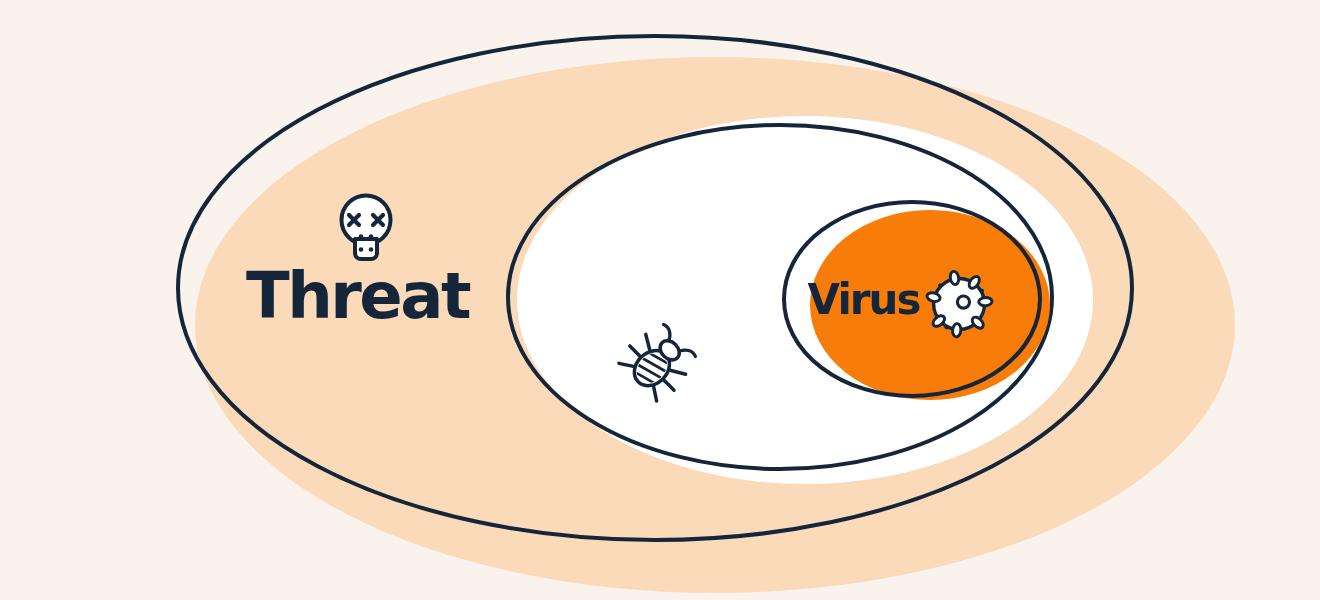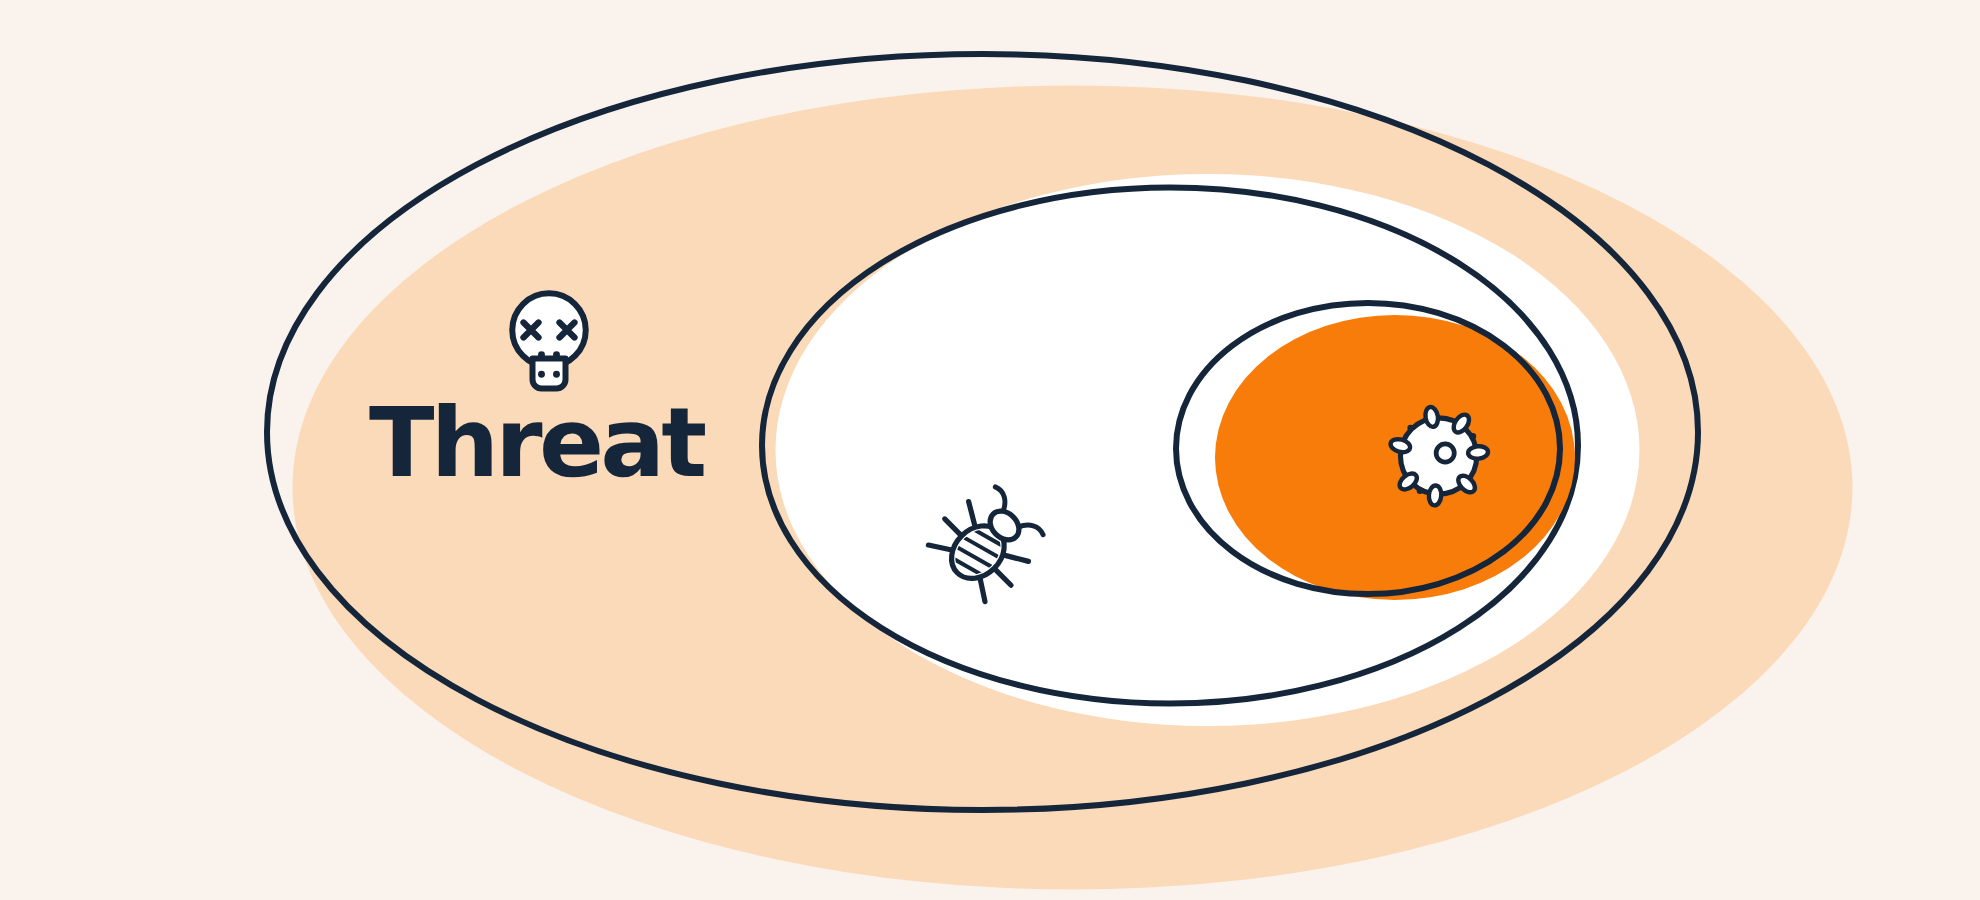--- a/index.html
+++ b/index.html
@@ -122,14 +122,15 @@
     <ellipse class="ink-fill" cx="39.6" cy="70.9" rx="4.2" ry="6.8" stroke-width="3" transform="rotate(185 39.6 70.9)"></ellipse>
     <ellipse class="ink-fill" cx="21.3" cy="61.4" rx="4.2" ry="6.8" stroke-width="3" transform="rotate(230 21.3 61.4)"></ellipse>
     <ellipse class="ink-fill" cx="15.9" cy="37" rx="4.2" ry="6.8" stroke-width="3" transform="rotate(-75 15.9 37)"></ellipse>
     <circle class="dot" cx="65.4" cy="30.5" r="2.2"></circle>
     <circle class="dot" cx="29.3" cy="67.8" r="2.2"></circle>
     <circle class="dot" cx="22.9" cy="24.9" r="2.2"></circle>
     <circle class="ink-fill" cx="46.5" cy="42" r="6.2" stroke-width="3.2"></circle>
   </svg>
 
   <div class="set-label threat-label">Threat</div>
+  <div class="set-label virus-label">Virus</div>
 
 </div>
 
 </body></html>

